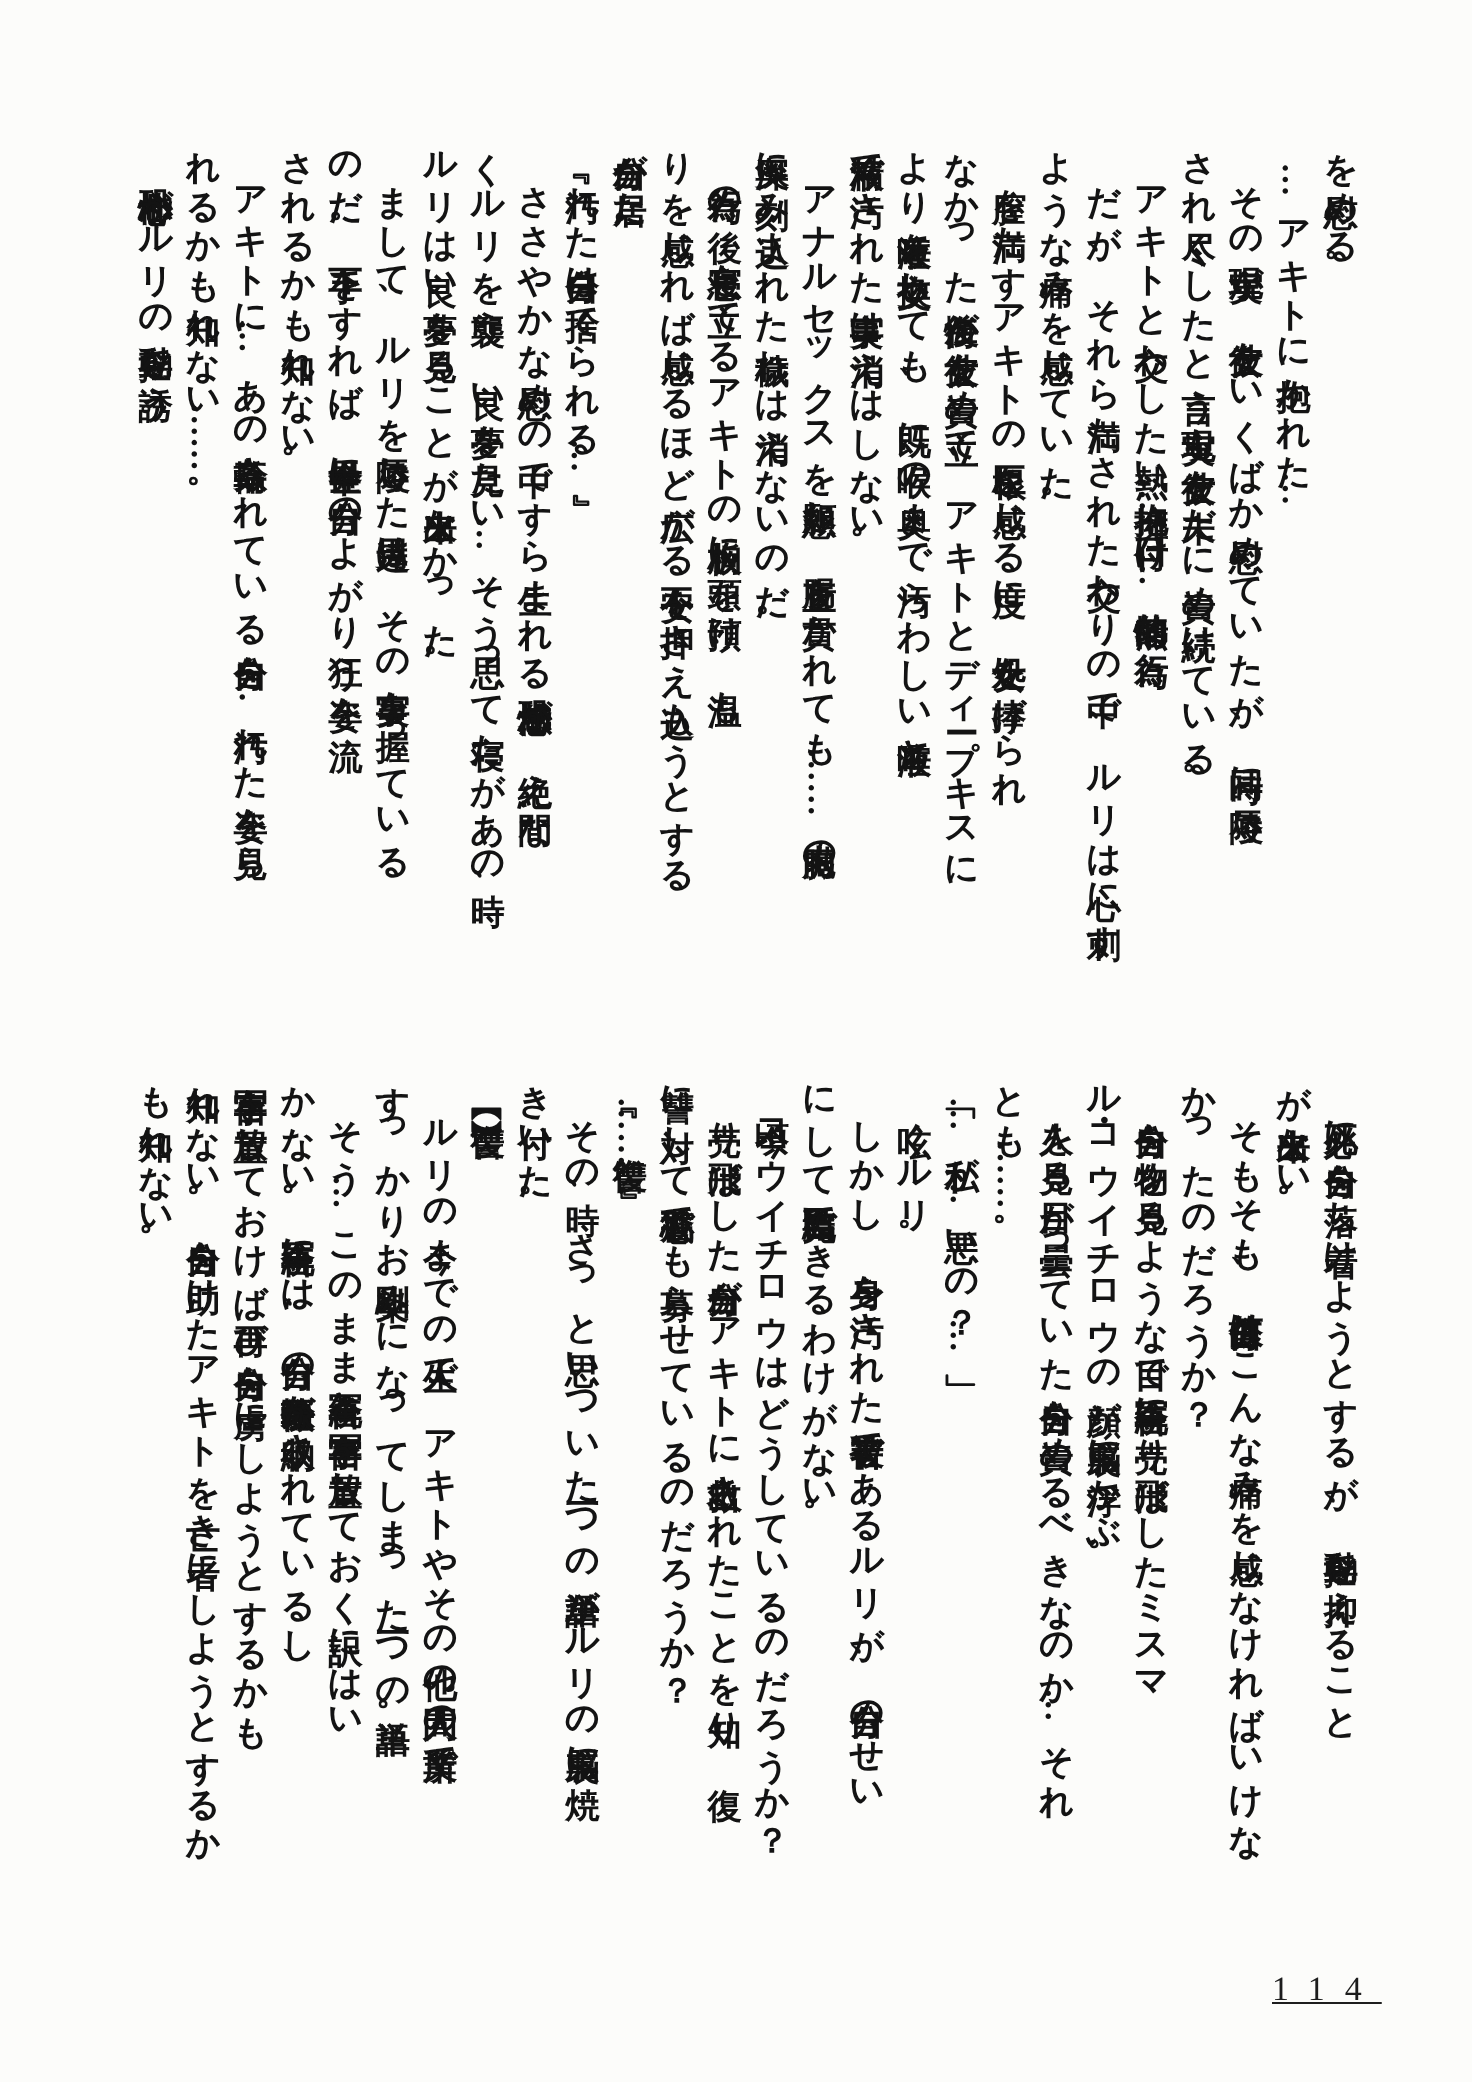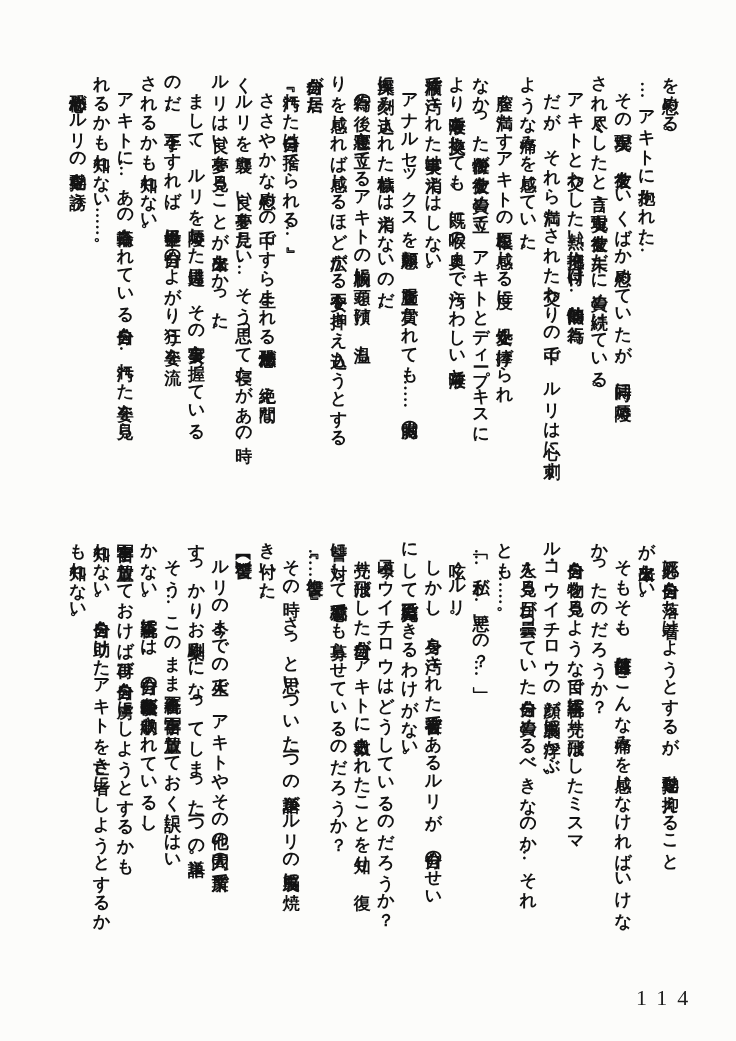--- a/index.html
+++ b/index.html
@@ -35,24 +35,25 @@
     height: 464px;
   }
   .vline {
     line-height: 23.7px;
     white-space: pre;
   }
   .pagenum {
     position: absolute;
     top: 985px;
     left: 636px;
-    font-size: 22px;
+    font-size: 17px;
     letter-spacing: 10px;
     font-weight: normal;
     color: #1d1d1d;
+    text-decoration: underline;
   }
 </style>
 </head>
 <body>
 
 <div class="page">
 
   <div class="vblock top">
       <div class="vline">を慰める。</div>
       <div class="vline">　…アキトに抱かれた…</div>

